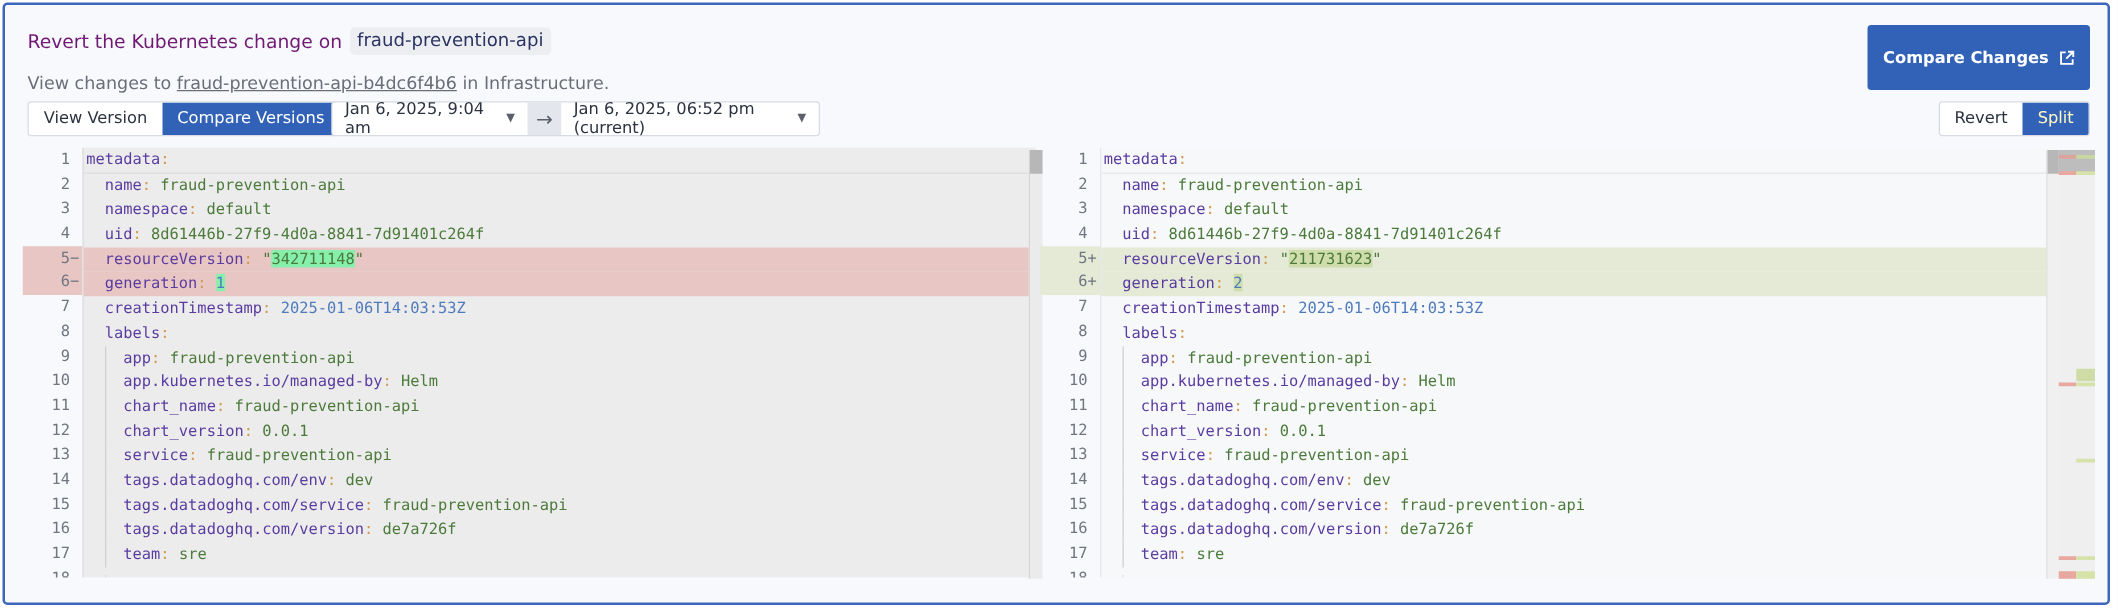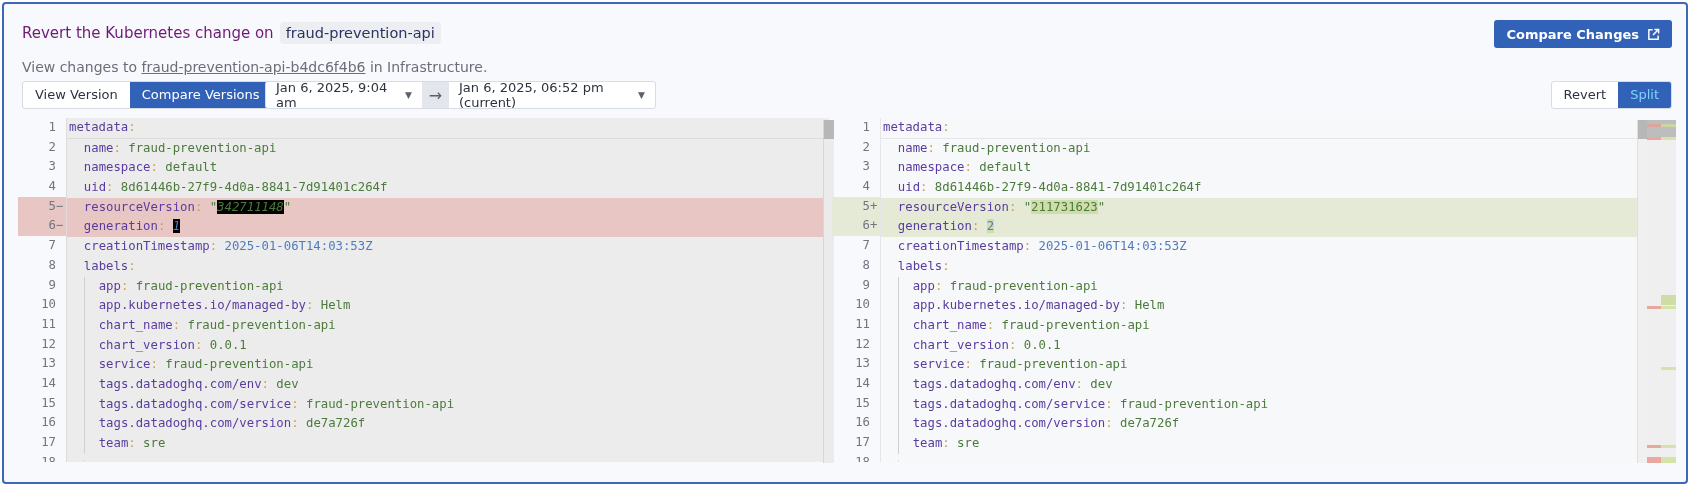--- a/index.html
+++ b/index.html
@@ -10,24 +10,24 @@
   .title-chip { font-family:"DejaVu Sans","Liberation Sans",sans-serif; font-size:14.5px; color:#2b3361; background:#eceef2; border-radius:4px; padding:3px 6px; }
   .subtitle { position:absolute; left:18px; top:55px; font-size:14px; color:#6a6e78; }
   .subtitle a { color:#6a6e78; text-decoration:underline; }
   .tabs { position:absolute; left:18px; top:77px; display:flex; height:28px; border:1px solid #d7dbe3; border-radius:3px; overflow:hidden; background:#fff; box-sizing:border-box; }
   .tab { font-size:13px; padding:0 12px; line-height:26px; color:#2c3340; cursor:pointer; }
   .tab.active { background:#3262b8; color:#fff; }
   .dates { position:absolute; left:261px; top:77px; display:flex; height:28px; border:1px solid #d7dbe3; border-radius:3px; background:#fff; box-sizing:border-box; }
   .date { display:flex; align-items:center; font-size:13px; color:#2c3340; padding:0 10px; cursor:pointer; }
   .date .caret { margin-left:18px; font-size:9px; color:#5b606b; }
   .arrow-seg { width:27px; background:#e3e6ec; display:flex; align-items:center; justify-content:center; color:#5b606b; font-size:16px; }
-  .cmp-btn { position:absolute; right:14px; top:16px; height:28px; background:#3262b8; color:#fff; font-size:13px; font-weight:bold; border-radius:3px; display:flex; align-items:center; padding:0 12px; gap:8px; cursor:pointer; }
+  .cmp-btn { position:absolute; right:14px; top:16px; height:28px; background:#3262b8; color:#fff; font-size:13px; font-weight:bold; border-radius:3px; display:flex; align-items:center; padding:12px 12px; gap:8px; cursor:pointer; }
   .view-toggle { position:absolute; right:14px; top:77px; display:flex; height:28px; border:1px solid #d7dbe3; border-radius:3px; overflow:hidden; background:#fff; box-sizing:border-box; }
   .vt { font-size:13px; padding:0 12px; line-height:26px; color:#2c3340; cursor:pointer; }
-  .vt.active { background:#3262b8; color:#7dd3fc; }
+  .vt.active { background:#3262b8; color:#fef9c3; }
 
   .pane { position:absolute; top:118px; height:344px; overflow:hidden; font-family:"DejaVu Sans Mono","Liberation Mono",monospace; font-size:12.3px; }
   .pane.left { left:18px; width:816px; }
   .pane.right { left:832px; width:812px; }
   .gutter { position:absolute; left:0; top:0; width:48px; height:100%; }
   .code { position:absolute; top:0; height:100%; }
   .pane.left .code { left:48px; width:762px; background:#ececec; border-left:1px solid #dcdcdc; }
   .pane.right .code { left:48px; width:764px; background:#f7f8fa; border-left:1px solid #e4e6ea; }
   .line { position:relative; height:19.7px; line-height:19.7px; white-space:pre; }
   .ln { position:absolute; left:0; width:38px; text-align:right; color:#707580; font-family:"DejaVu Sans Mono","Liberation Mono",monospace; }
@@ -36,21 +36,21 @@
   .pane.right .first-line { border-bottom:1px solid #e4e6ea; }
   .del { background:#e8c6c4; }
   .add { background:#e4ead6; }
   .gdel { background:#e8c6c4; }
   .gadd { background:#e4ead6; }
   .k { color:#5a3ca0; }
   .p { color:#d29a4e; }
   .s { color:#4b7a3a; }
   .n { color:#4f7bbd; }
   .q { color:#4b7a3a; }
-  .hl-del { background:#000000;font-style:italic; }
+  .hl-del { background:#86efac; }
   .hl-add { background:#cfdcac; }
   .indent-guide { position:absolute; top:0; width:1px; height:100%; background:#d0d0d0; }
   .sb-left { position:absolute; left:823px; top:120px; width:10px; height:343px; background:#ebebeb; border-left:1px solid #d6d6d6; }
   .sb-left .thumb { width:10px; height:19px; background:#b7b7b7; }
   .sb-right { position:absolute; left:1637px; top:120px; width:10px; height:343px; background:#f0f0f0; border-left:1px solid #e0e0e0; }
   .sb-right .thumb { width:10px; height:19px; background:#b7b7b7; }
   .minimap { position:absolute; left:1647px; top:120px; width:29px; height:343px; background:#efefef; }
   .mm { position:absolute; }
 </style>
 </head>

